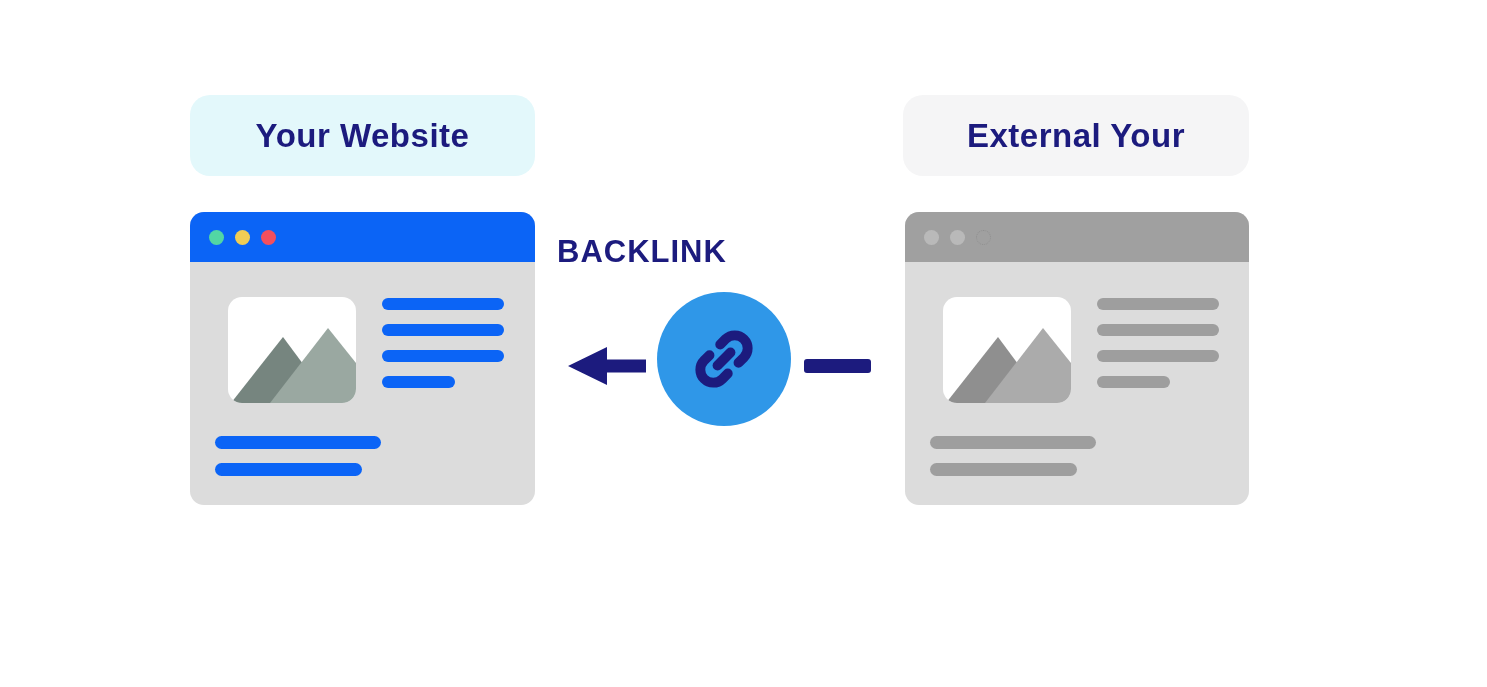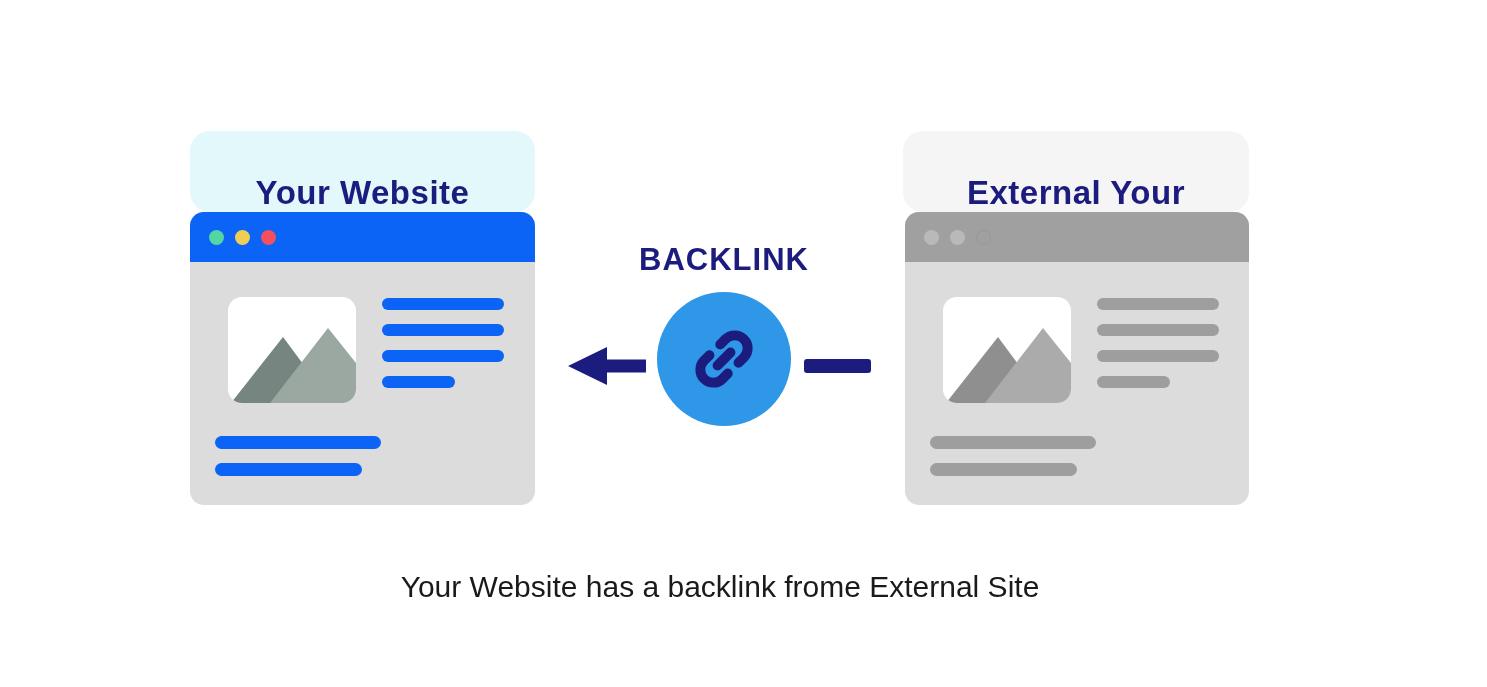--- a/index.html
+++ b/index.html
@@ -35,27 +35,26 @@
     overflow: hidden;
   }
 
   
   .label-box {
     position: absolute;
     top: 95px;
     height: 81px;
     border-radius: 20px;
     display: flex;
-    align-items: flex-end;
+    align-items: center;
     justify-content: center;
     font-weight: 700;
     font-size: 33px;
     letter-spacing: 0.5px;
     color: var(--navy, #1c1b7e);
-    margin-top: 36px;
   }
   .label-left  { left: 190px; width: 345px; background: var(--cyan_box, #e3f8fb); }
   .label-right { left: 903px; width: 346px; background: var(--gray_box, #f5f5f6); }
 
   
   .browser {
     position: absolute;
     top: 212px;
     height: 293px;
     border-radius: 14px;
@@ -112,26 +111,24 @@
 
   .bottom-line { left: 25px; height: 13px; border-radius: 7px; }
   .bottom-line.b1 { top: 174px; width: 166px; }
   .bottom-line.b2 { top: 201px; width: 147px; }
 
   
   .backlink-title {
     position: absolute;
     left: 557px; top: 234px;
     width: 334px;
-    text-align: center;
     font-weight: 700;
     font-size: 31px;
     letter-spacing: 1px;
     color: var(--navy, #1c1b7e);
-    margin-top: 8px;
   }
 
   .link-circle {
     position: absolute;
     left: 657px; top: 292px;
     width: 134px; height: 134px;
     border-radius: 50%;
     background: var(--circle_blue, #2f97e8);
     display: flex;
     align-items: center;
@@ -233,15 +230,14 @@
       <g transform="rotate(-45 50 50)" fill="none" class="link-stroke" stroke="#1c1b7e" stroke-width="13" stroke-linecap="round">
         <path d="M40,33 H30 a17,17 0 0,0 0,34 h10"></path>
         <path d="M60,67 H70 a17,17 0 0,0 0,-34 h-10"></path>
         <path d="M38,50 H62"></path>
       </g>
     </svg>
   </div>
 
   <div class="connector-dash"></div>
 
-  <div class="caption">Your Website has a backlink frome External Site</div>
 
 </div>
 
 </body></html>

